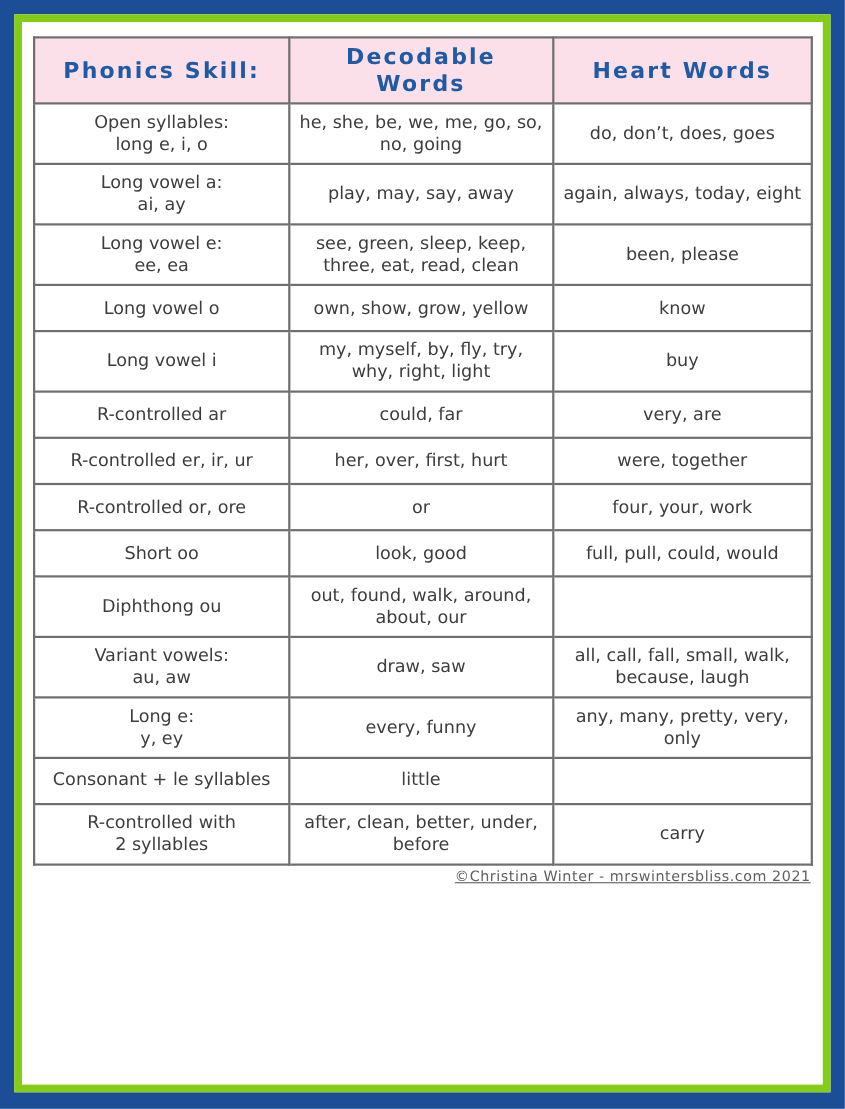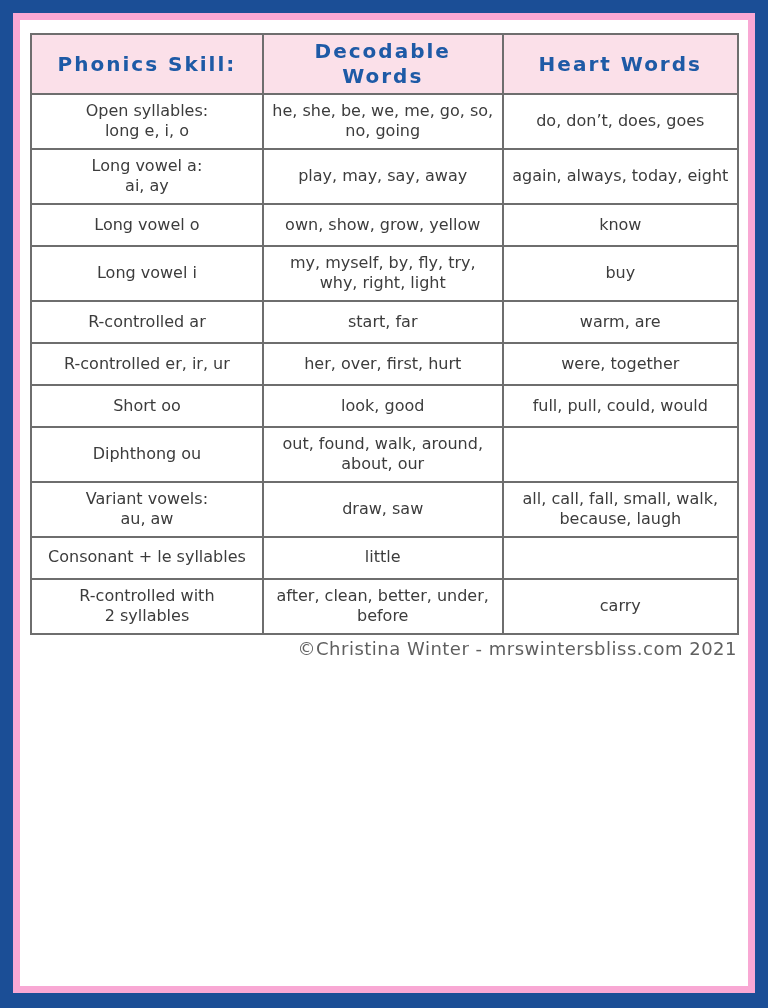--- a/index.html
+++ b/index.html
@@ -13,21 +13,21 @@
     font-family: "DejaVu Sans", "Liberation Sans", sans-serif;
     position: relative;
     overflow: hidden;
   }
   .page-frame {
     position: absolute;
     left: 13px;
     top: 13px;
     right: 13px;
     bottom: 15px;
-    border: 7px solid #f9a8d4;
+    border: 7px solid #84cc16;
     background: #ffffff;
     box-sizing: border-box;
     padding: 13px 9px 0 10px;
   }
   table.phonics-table {
     border-collapse: collapse;
     width: 100%;
     table-layout: fixed;
   }
   .phonics-table th,
@@ -54,24 +54,25 @@
     line-height: 1.28;
     padding: 6px 6px;
     height: 42px;
     white-space: pre-line;
   }
   col.c1 { width: 32.8%; }
   col.c2 { width: 33.9%; }
   col.c3 { width: 33.3%; }
   .footer {
     text-align: right;
-    font-size: 18px;
+    font-size: 13px;
     color: #5f5f5f;
     padding: 3px 2px 0 0;
     letter-spacing: 0.5px;
+    text-decoration: underline;
   }
 </style>
 </head>
 <body>
 
 <div class="page-frame">
   <table class="phonics-table">
     <colgroup>
       <col class="c1">
       <col class="c2">
@@ -93,56 +94,73 @@
           <td>he, she, be, we, me, go, so, no, going</td>
           <td>do, don’t, does, goes</td>
         </tr>
         <tr>
           <td>Long vowel a:
 ai, ay</td>
           <td>play, may, say, away</td>
           <td>again, always, today, eight</td>
         </tr>
         <tr>
+          <td>Long vowel e:
+ee, ea</td>
+          <td>see, green, sleep, keep, three, eat, read, clean</td>
+          <td>been, please</td>
+        </tr>
+        <tr>
           <td>Long vowel o</td>
           <td>own, show, grow, yellow</td>
           <td>know</td>
         </tr>
         <tr>
           <td>Long vowel i</td>
           <td>my, myself, by, fly, try, why, right, light</td>
           <td>buy</td>
         </tr>
         <tr>
           <td>R-controlled ar</td>
-          <td>start, far</td>
-          <td>warm, are</td>
+          <td>could, far</td>
+          <td>very, are</td>
         </tr>
         <tr>
           <td>R-controlled er, ir, ur</td>
           <td>her, over, first, hurt</td>
           <td>were, together</td>
+        </tr>
+        <tr>
+          <td>R-controlled or, ore</td>
+          <td>or</td>
+          <td>four, your, work</td>
         </tr>
         <tr>
           <td>Short oo</td>
           <td>look, good</td>
           <td>full, pull, could, would</td>
         </tr>
         <tr>
           <td>Diphthong ou</td>
           <td>out, found, walk, around, about, our</td>
           <td></td>
         </tr>
         <tr>
           <td>Variant vowels:
 au, aw</td>
           <td>draw, saw</td>
           <td>all, call, fall, small, walk, because, laugh</td>
         </tr>
         <tr>
+          <td>Long e:
+y, ey</td>
+          <td>every, funny</td>
+          <td>any, many, pretty, very, only</td>
+        </tr>
+        <tr>
           <td>Consonant + le syllables</td>
           <td>little</td>
           <td></td>
         </tr>
         <tr>
           <td>R-controlled with
 2 syllables</td>
           <td>after, clean, better, under, before</td>
           <td>carry</td>
         </tr>

